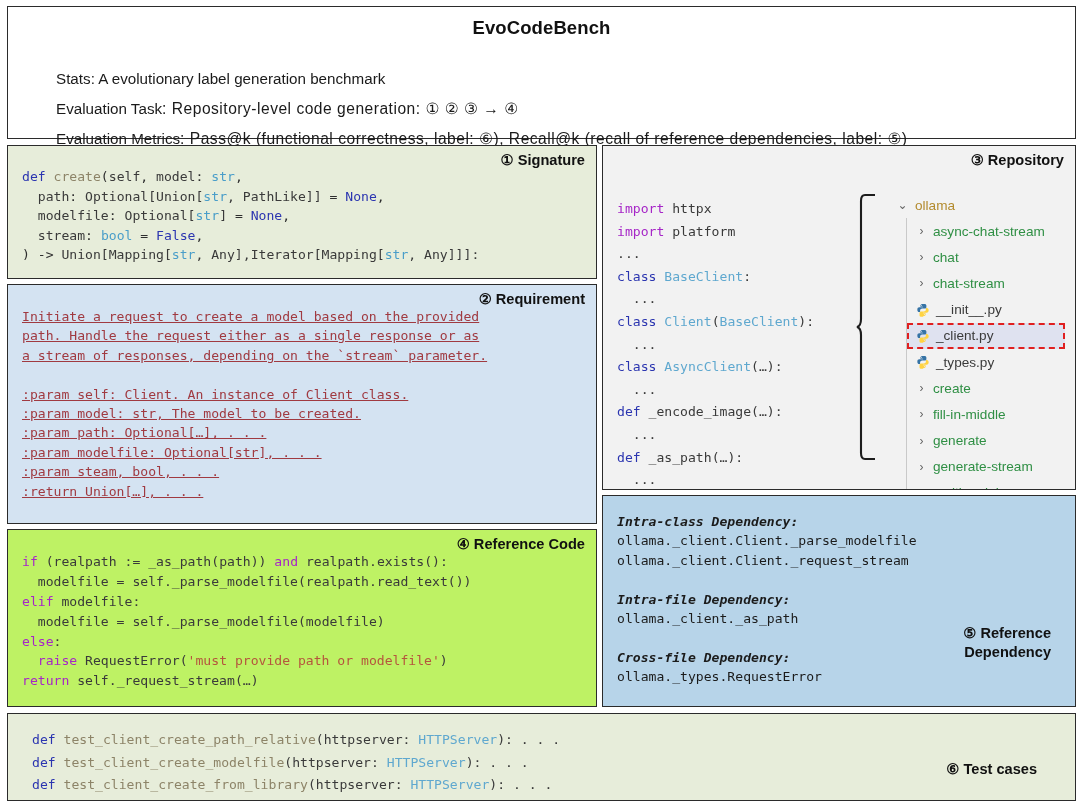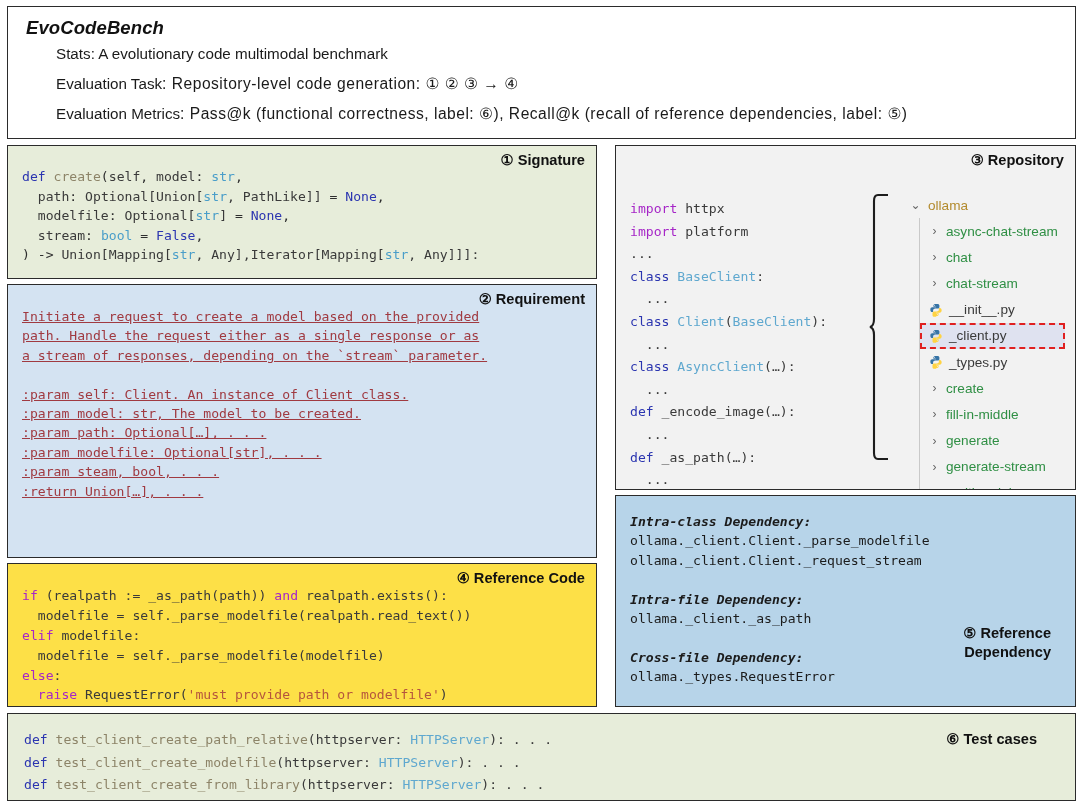--- a/index.html
+++ b/index.html
@@ -26,45 +26,44 @@
 
   
   .header {
     border: 1.5px solid #2b2b2b;
     background: #ffffff;
     box-sizing: border-box;
     height: 133px;
     padding: 10px 18px 8px 18px;
   }
   .header-title {
-    text-align: left;
+    text-align: center;
     font-weight: bold;
     font-size: 18.5px;
     color: #111;
     letter-spacing: .1px;
-    margin-bottom: 2px;
-    font-style: italic;
+    margin-bottom: 27px;
   }
   .header-line {
     font-size: 15.2px;
     color: #1a1a1a;
     margin: 0 0 4px 30px;
     line-height: 26px;
     white-space: nowrap;
   }
   .header-line b { font-weight: normal; }
   .circ {
     font-size: 15.6px;
     letter-spacing: .5px;
   }
 
   
   .mid {
     display: flex;
-    gap: 18px;
+    gap: 5px;
     height: 565px;
   }
   .col-left {
     width: 590px;
     display: flex;
     flex-direction: column;
     gap: 5px;
   }
   .col-right {
     flex: 1;
@@ -110,21 +109,21 @@
   #requirement { background: #d4e3f2; flex: 1; }
   #requirement pre {
     font-size: 13.1px;
     line-height: 19.4px;
     padding: 22px 5px 0 14px;
     color: #a03a41;
     text-decoration: underline;
   }
 
   
-  #refcode { background: #fde047; height: 144px; }
+  #refcode { background: #bef264; height: 178px; }
   #refcode pre {
     font-size: 13.1px;
     line-height: 19.8px;
     padding: 22px 0 0 14px;
     color: #3a3a3a;
   }
 
   
   #repository { background: #f2f2f2; height: 345px; display: flex; justify-content: flex-end; }
   #repo-code {
@@ -202,43 +201,44 @@
   #tests {
     background: #e7edda;
     height: 88px;
     position: relative;
   }
   #tests pre {
     font-size: 13.1px;
     line-height: 22.5px;
     padding: 15px 0 0 16px;
     color: #3a3a3a;
-  }
-  #tests .panel-label { top: 16px; right: 38px; }
+    margin-left: 8px;
+  }
+  #tests .panel-label { top: 46px; right: 38px; }
 
   
   .k  { color: #2b35b0; }          
   .kp { color: #a626c7; }          
   .fn { color: #8d8468; }          
   .ty { color: #4a9ec9; }          
   .cn { color: #2b35b0; }          
   .cls{ color: #5fa8cf; }          
   .st { color: #b5553d; }          
   .pl { color: #3a3a3a; }          
   .dots { color: #3a3a3a; }
 </style>
 </head>
 <body>
 
 <div class="page">
 
   <div class="header">
     <div class="header-title">EvoCodeBench</div>
     <div class="header-line">
-      <b>Stats</b><span>: A evolutionary code multimodal benchmark</span>
+      <b>Stats</b><span>: A evolutionary label generation benchmark</span>
     </div>
     <div class="header-line">
       <b>Evaluation Task</b><span class="circ">: Repository-level code generation: ① ② ③ → ④</span>
     </div>
     <div class="header-line">
       <b>Evaluation Metrics</b><span class="circ">: Pass@k (functional correctness, label: ⑥), Recall@k (recall of reference dependencies, label: ⑤)</span>
     </div>
   </div>
 
   <div class="mid">

